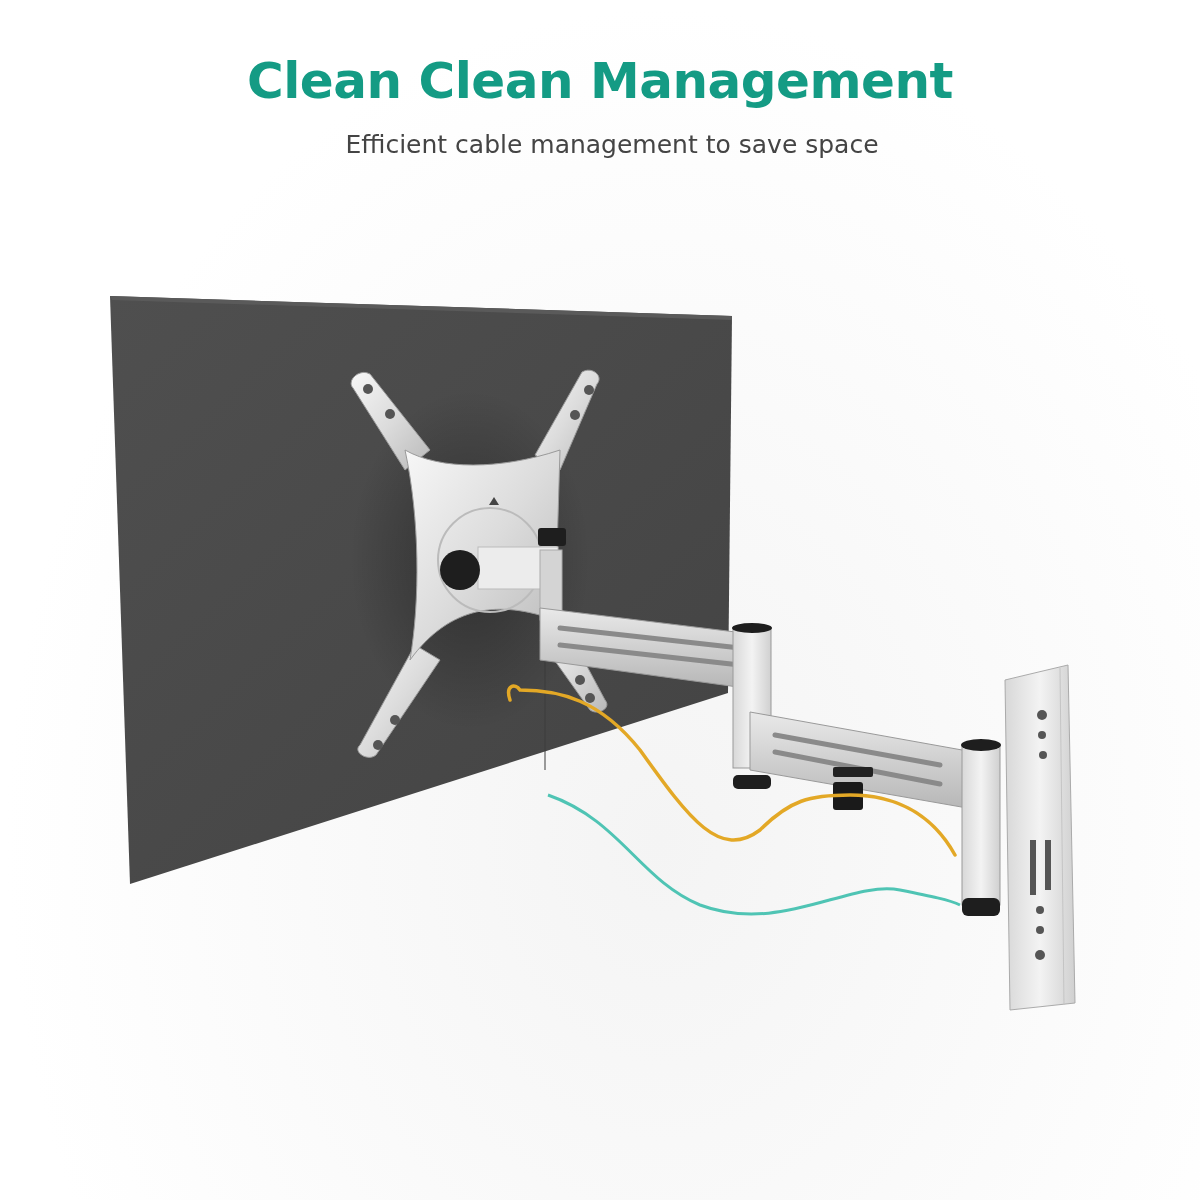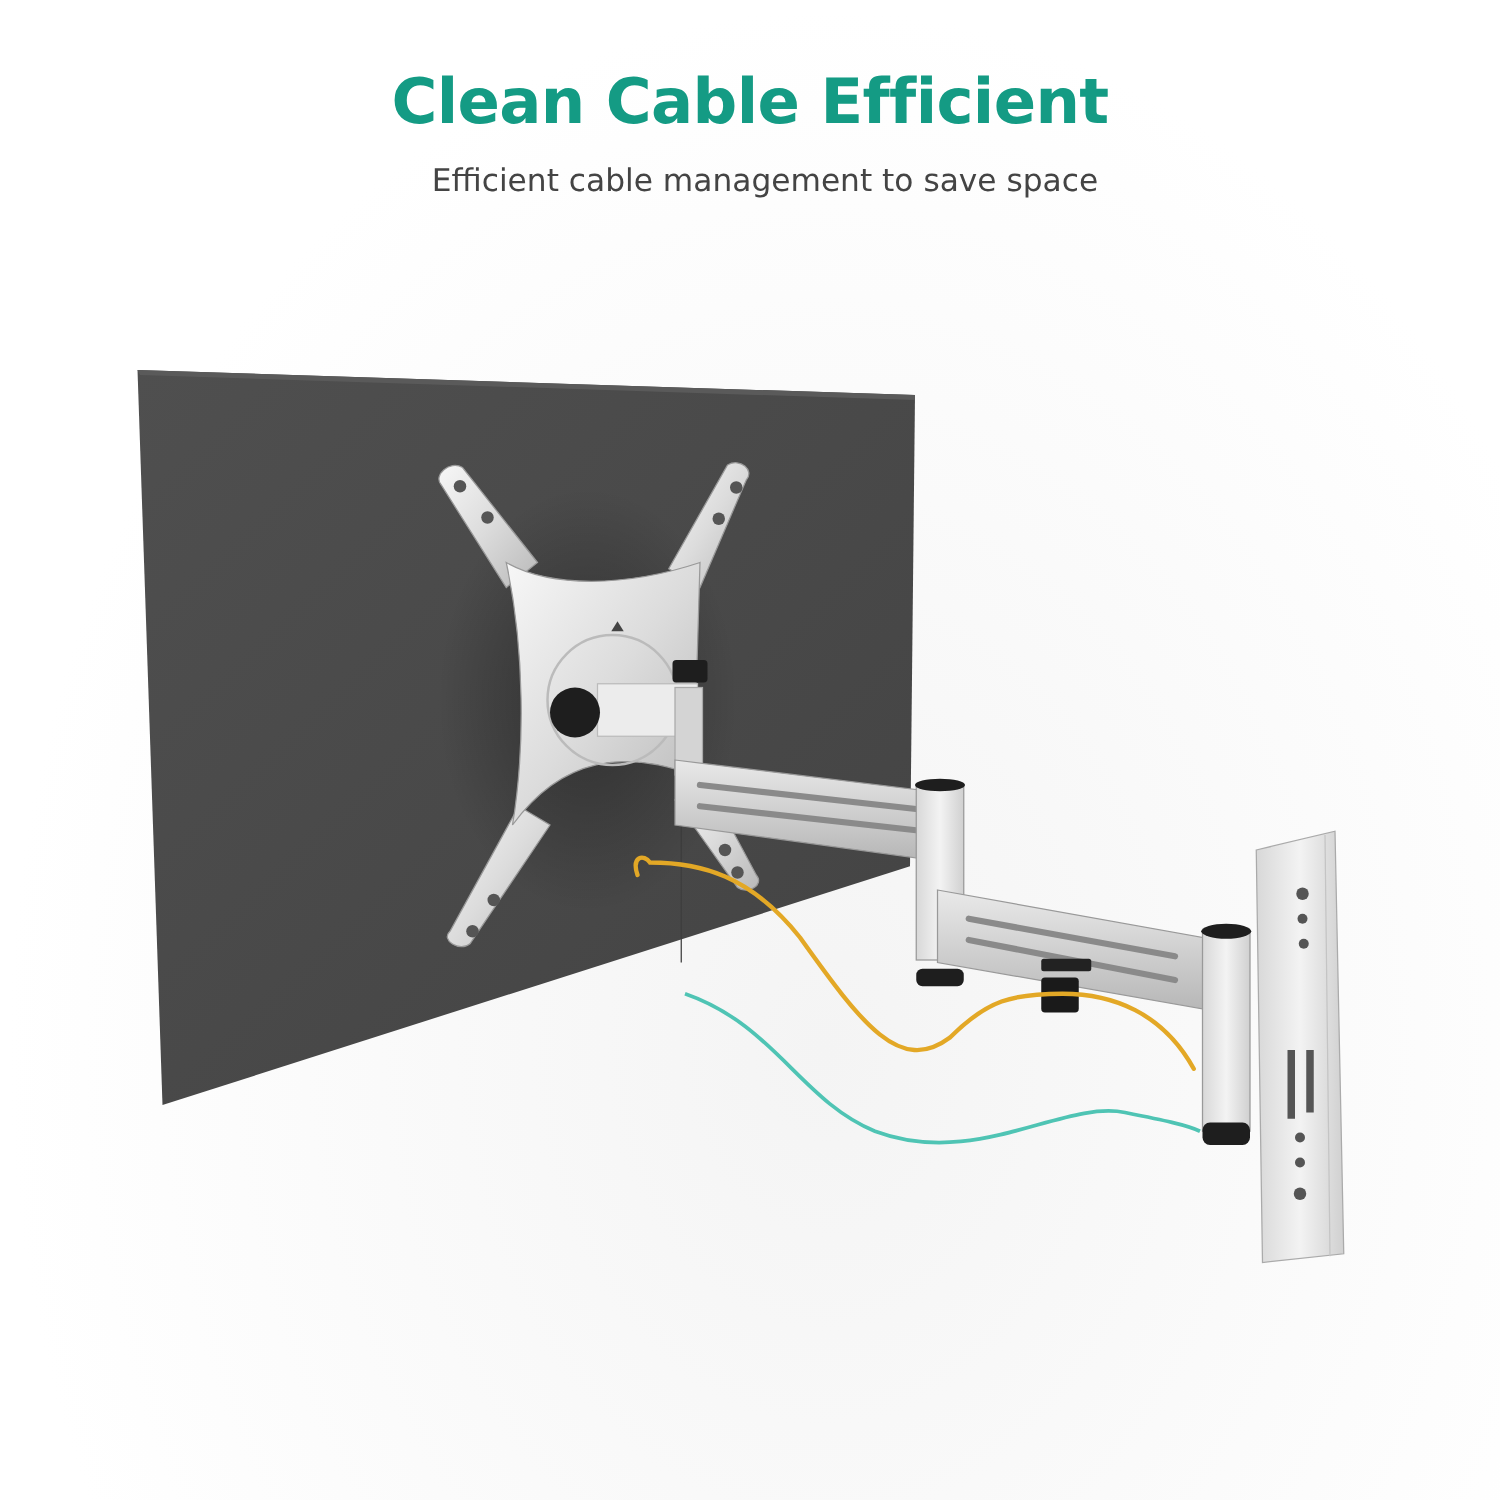--- a/index.html
+++ b/index.html
@@ -11,21 +11,21 @@
            font-size: 50px; font-weight: bold; letter-spacing: -0.5px; }
   .subtitle { position: absolute; top: 130px; left: 12px; width: 1200px; text-align: center;
               font-size: 25px; color: #444444; }
   svg.scene { position: absolute; left: 0; top: 0; }
 </style>
 </head>
 <body>
 
 <div class="bg"></div>
 
-<div class="title" style="color:#149b84">Clean Cable Efficient</div>
+<div class="title" style="color:#149b84">Clean Clean Management</div>
 <div class="subtitle">Efficient cable management to save space</div>
 
 <svg class="scene" width="1200" height="1200" viewBox="0 0 1200 1200">
   <defs>
     <linearGradient id="metal" x1="0" y1="0" x2="1" y2="1">
       <stop offset="0" stop-color="#f7f7f7"></stop>
       <stop offset="0.5" stop-color="#dcdcdc"></stop>
       <stop offset="1" stop-color="#b9b9b9"></stop>
     </linearGradient>
     <linearGradient id="armg" x1="0" y1="0" x2="0" y2="1">

